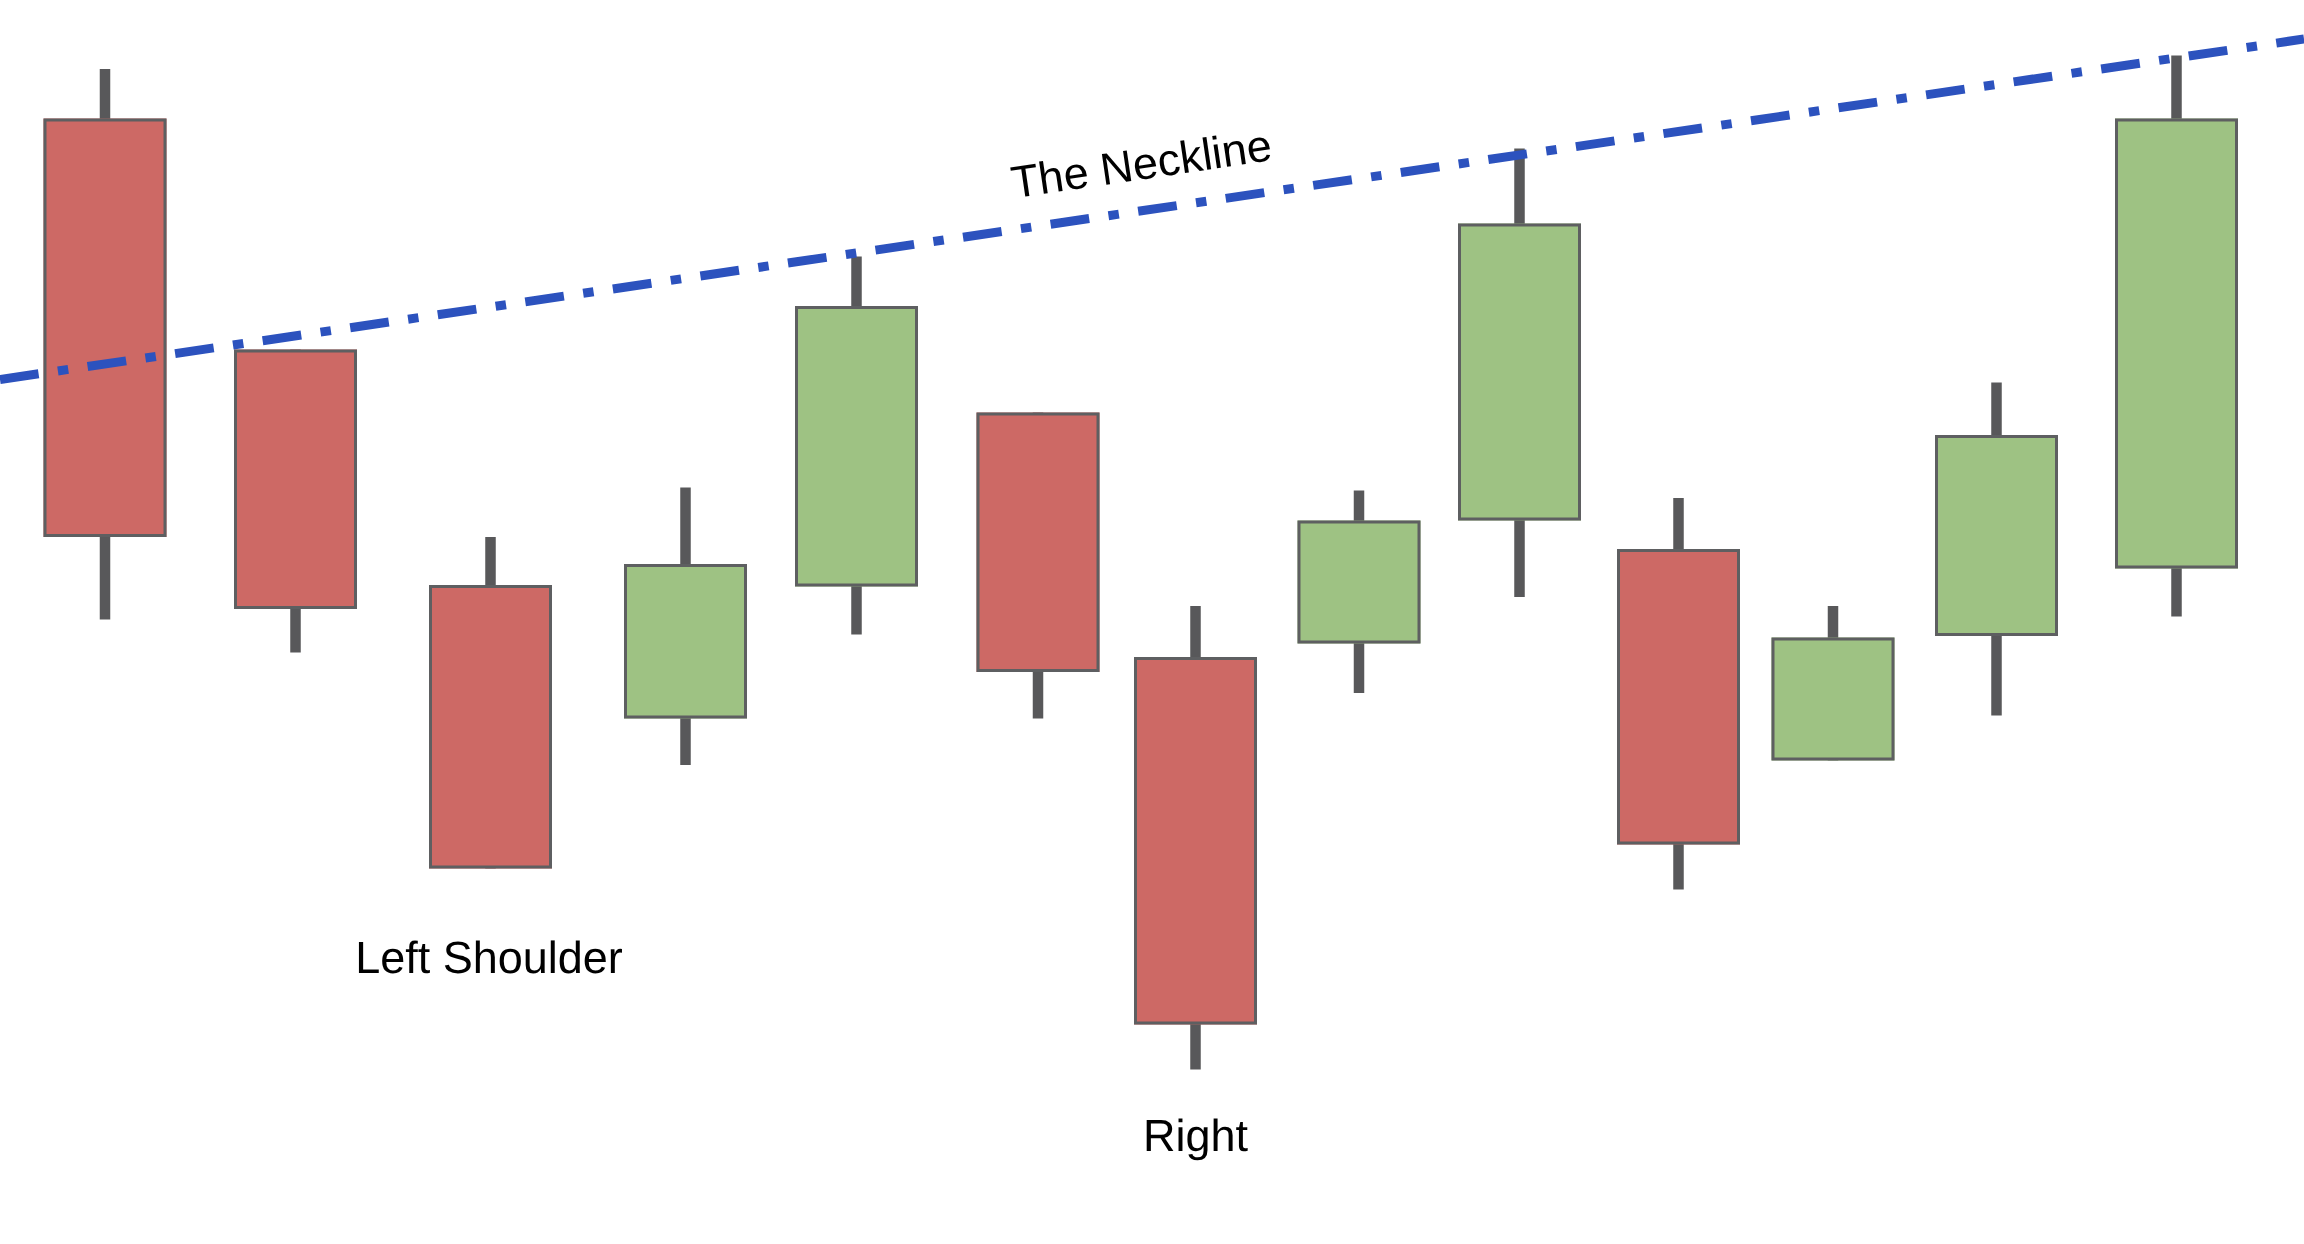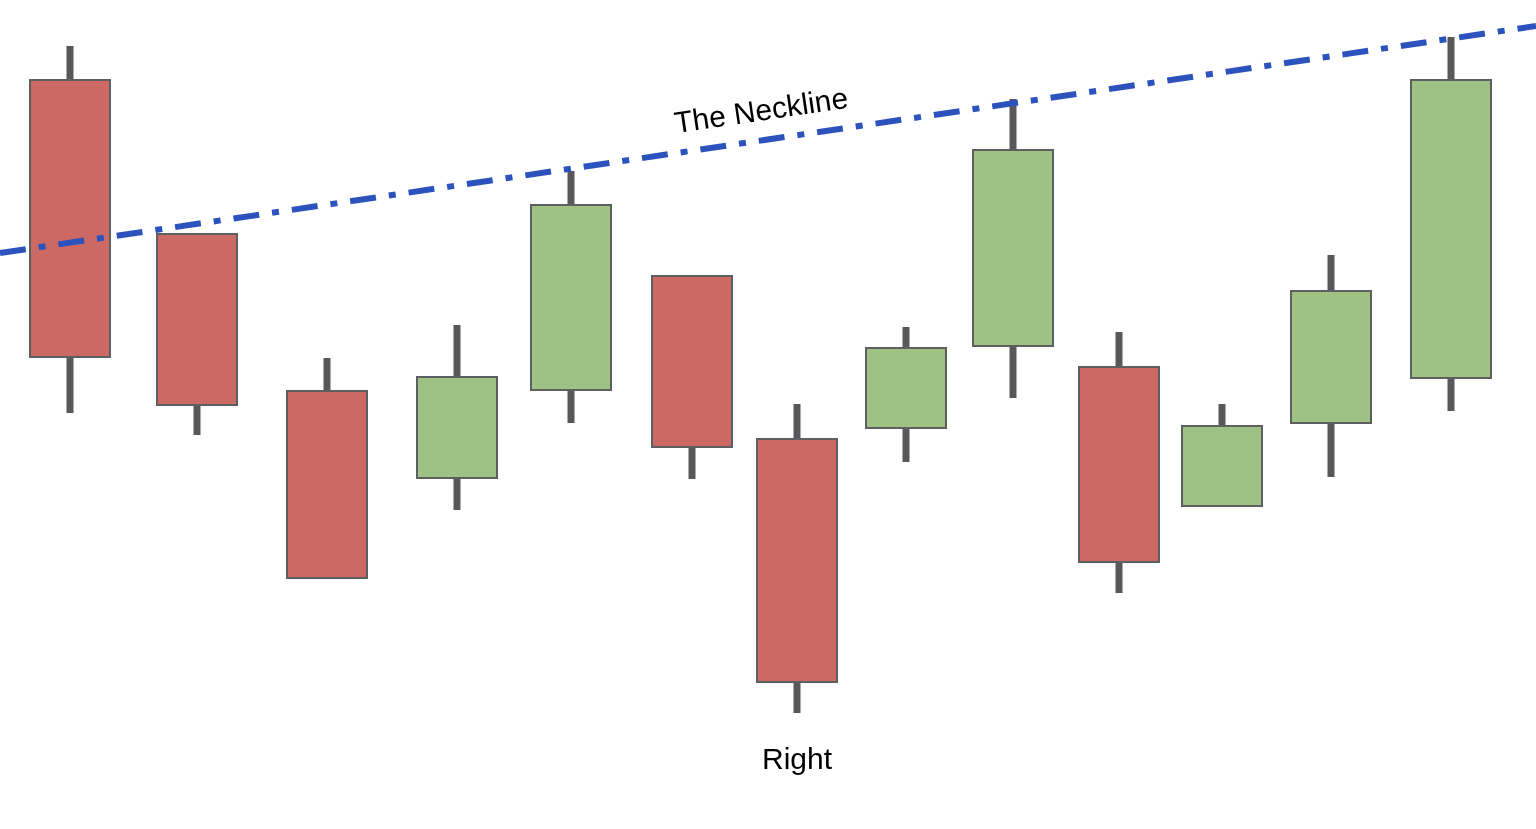--- a/index.html
+++ b/index.html
@@ -96,15 +96,16 @@
         <div class="body" style="left: 1290px; top: 290px; width: 82px; height: 134px; background: rgb(158, 194, 131); border-color: rgb(94, 95, 97);"></div>
       </div>
       <div class="candle">
         <div class="wick" style="left: 1451px; top: 37px; height: 374px; background: rgb(88, 88, 90);"></div>
         <div class="body" style="left: 1410px; top: 79px; width: 82px; height: 300px; background: rgb(158, 194, 131); border-color: rgb(94, 95, 97);"></div>
       </div>
     </div>
   <svg id="neckline-svg" width="1536" height="829" viewBox="0 0 1536 829">
     <line id="neckline-line" x1="0" y1="253" x2="1536" y2="26" stroke="#2C52BE" stroke-width="6" stroke-dasharray="26 13 7 13"></line>
   </svg>
+  <div class="annotation" style="left: 326px; top: 639px; color: rgb(0, 0, 0);">Left Shoulder</div>
   <div class="annotation" style="left: 797px; top: 758px; color: rgb(0, 0, 0);">Right</div>
   <div class="annotation rotated" style="left: 761px; top: 110px; color: rgb(0, 0, 0); transform: translate(-50%, -50%) rotate(-8.4deg);">The Neckline</div>
 </div>
 
 </body></html>

